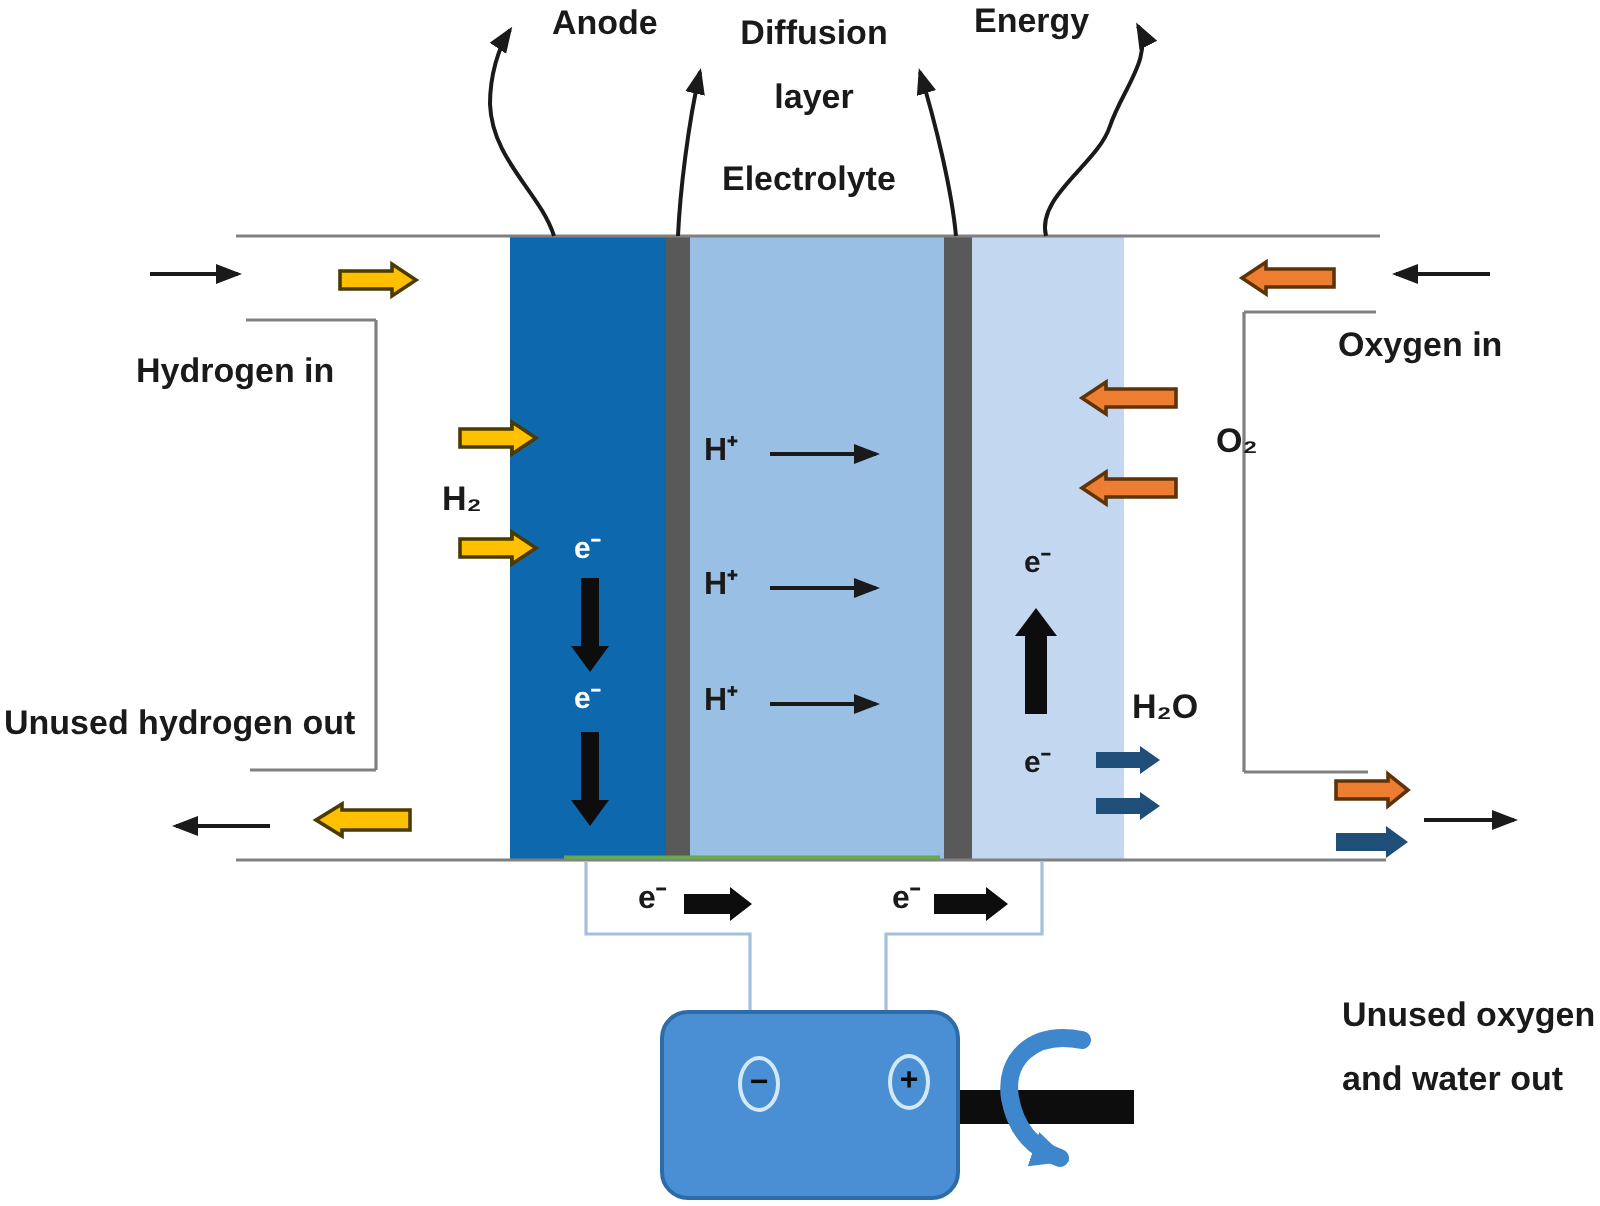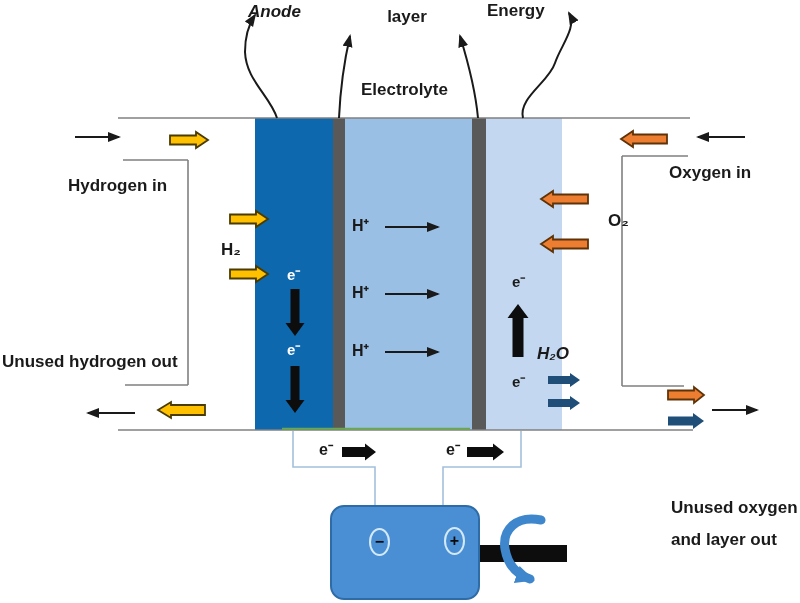--- a/index.html
+++ b/index.html
@@ -120,38 +120,39 @@
     </g>
 
     <g>
       <path class="bracket" d="M293,431 V467 H375 V505"></path>
       <path class="bracket" d="M521,431 V467 H443 V505"></path>
     </g>
 
     <path class="energy" marker-end="url(#mBlue)" d="M541,520 C516,515 502,530 505,549 C508,566 518,575 530,579"></path>
   </svg>
 
-  <div class="lbl f17 txt" style="left:248px;top:2px;font-style:italic;">Anode</div>
+  <div class="lbl f17 txt" style="left:276px;top:2px;">Anode</div>
   <div class="lbl f17 txt center" style="left:357px;top:1px;width:100px;line-height:32px;">
+    <div>Diffusion</div>
     <div>layer</div>
   </div>
   <div class="lbl f17 txt" style="left:487px;top:1px;">Energy</div>
   <div class="lbl f17 txt" style="left:361px;top:80px;text-align:center;">Electrolyte</div>
 
   <div class="lbl f17 txt" style="left:68px;top:176px;">Hydrogen in</div>
   <div class="lbl f17 txt" style="left:2px;top:352px;">Unused hydrogen out</div>
   <div class="lbl f17 txt" style="left:669px;top:163px;">Oxygen in</div>
   <div class="lbl f17 txt" style="left:671px;top:444px;line-height:32px;margin-top:48px;">
     <div>Unused oxygen</div>
-    <div>and layer out</div>
+    <div>and water out</div>
   </div>
 
   <div class="lbl f17 txt" style="left:221px;top:240px;">H₂</div>
   <div class="lbl f17 txt" style="left:608px;top:211px;">O₂</div>
-  <div class="lbl f17 txt" style="left:537px;top:344px;font-style:italic;">H₂O</div>
+  <div class="lbl f17 txt" style="left:566px;top:344px;">H₂O</div>
 
   <div class="lbl f16 txt" style="left:352px;top:217px;">H⁺</div>
   <div class="lbl f16 txt" style="left:352px;top:284px;">H⁺</div>
   <div class="lbl f16 txt" style="left:352px;top:342px;">H⁺</div>
 
   <div class="lbl f15 txt white" style="left:287px;top:266px;">e⁻</div>
   <div class="lbl f15 txt white" style="left:287px;top:341px;">e⁻</div>
   <div class="lbl f15 txt" style="left:512px;top:273px;">e⁻</div>
   <div class="lbl f15 txt" style="left:512px;top:373px;">e⁻</div>
   <div class="lbl f16 txt" style="left:319px;top:441px;">e⁻</div>

